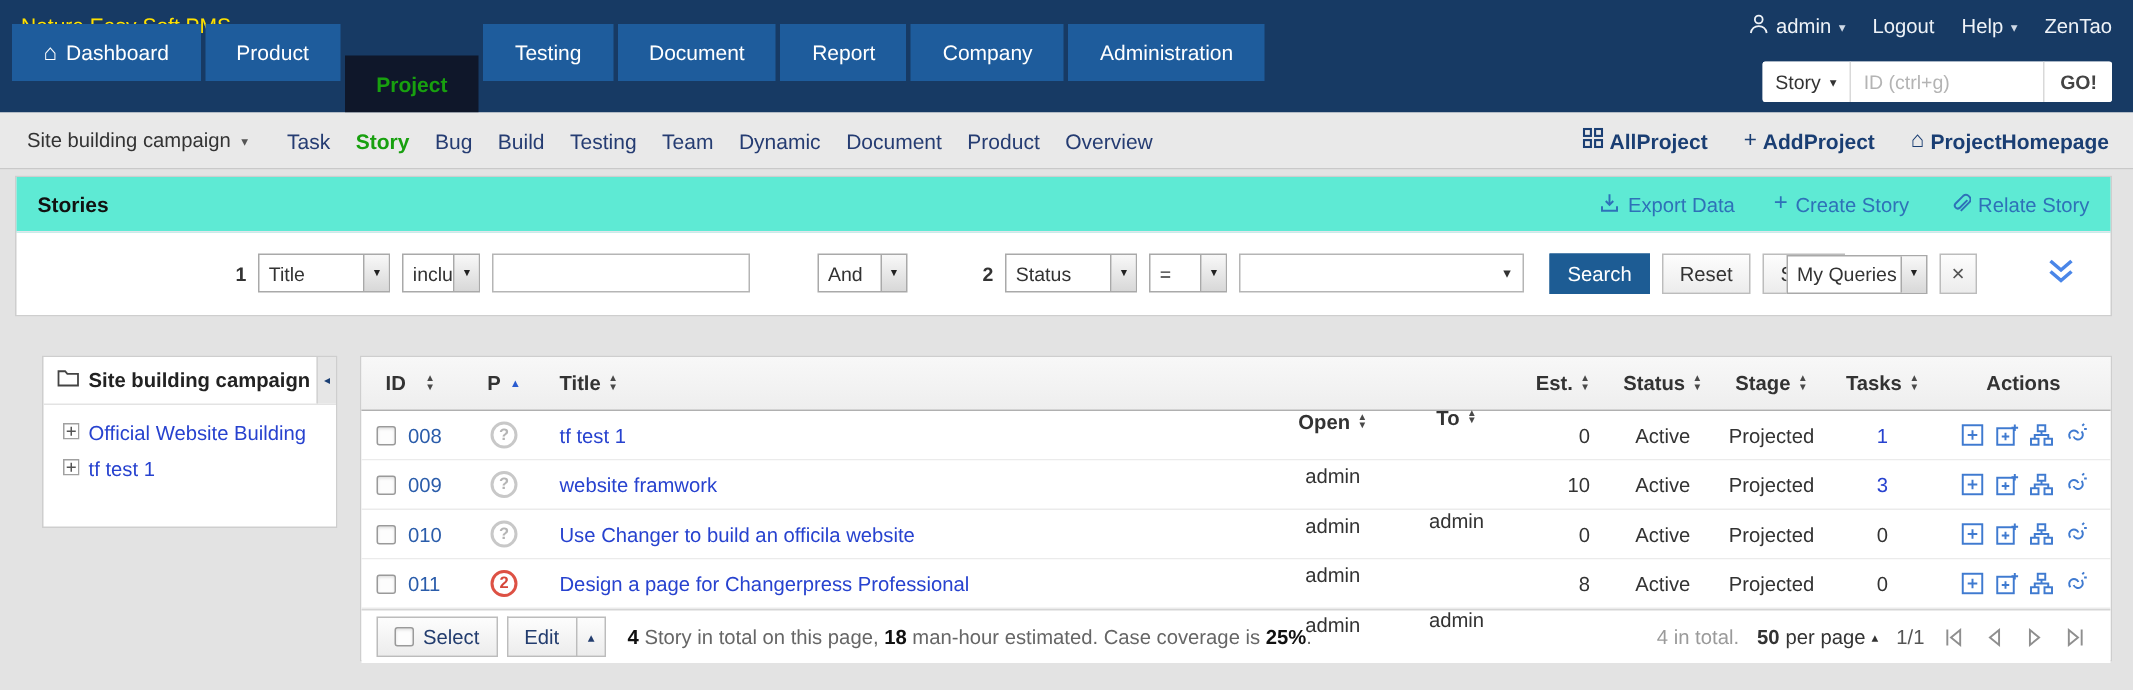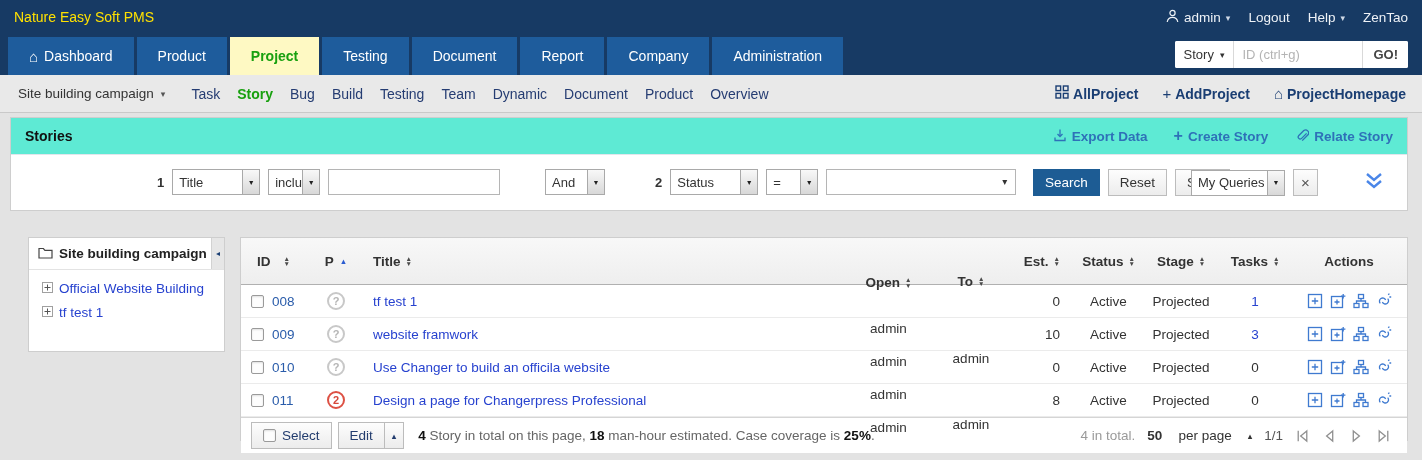--- a/index.html
+++ b/index.html
@@ -11,21 +11,21 @@
   
   .header { position:absolute; top:0; left:0; width:1422px; height:75px; background:#173a64; }
   .brand { position:absolute; top:9px; left:14px; font-size:14px; color:#ffe100;text-align:center; }
   .topmenu { position:absolute; top:9px; right:14px; display:flex; align-items:center; gap:18px;
     font-size:13.5px; color:#eef2f7; }
   .topmenu .item { display:flex; align-items:center; gap:5px; color:#eef2f7; }
   .topmenu .caret { font-size:9px; color:#cfd9e6; }
   .tabs { position:absolute; left:8px; bottom:0; display:flex; gap:3px; }
   .tab { height:38px; display:flex; align-items:center; padding:0 21px; background:#1e5c9c;
     color:#fff; font-size:14px; gap:6px; }
-  .tab.active { background:#fef9c3; color:#18a00f; font-weight:bold; }
+  .tab.active { background:#0f172a; color:#18a00f; font-weight:bold;margin-top:21px; }
   .tab .home-glyph { font-size:15px; line-height:1; }
   .gsearch { position:absolute; top:41px; right:14px; height:27px; display:flex; align-items:stretch;
     background:#fff; border-radius:2px; overflow:hidden; font-size:13px; }
   .gsearch .scope { display:flex; align-items:center; gap:6px; padding:0 9px; color:#333;
     border-right:1px solid #d9d9d9; background:#fff; }
   .gsearch .scope .caret{ font-size:9px; color:#333; }
   .gsearch input { border:none; outline:none; width:128px; padding:0 8px; font-size:13px; color:#333;
     font-family:"Liberation Sans",sans-serif; }
   .gsearch input::placeholder { color:#b4b4b4; }
   .gsearch .go { display:flex; align-items:center; padding:0 10px; font-weight:bold; color:#444;
@@ -45,21 +45,21 @@
 
   
   .content { position:absolute; top:113px; left:0; width:1422px; height:347px; background:#e3e3e3; }
 
   .panel { position:absolute; background:#fff; border:1px solid #cecece; }
   .stories-panel { left:10px; top:4px; width:1398px; height:94px; }
   .stories-head { height:37px; background:#5eead4; border-bottom:1px solid #e2e6ec;
     display:flex; align-items:center; padding:0 14px; }
   .stories-title { font-size:14px; font-weight:bold; color:#111; }
   .stories-actions { margin-left:auto; display:flex; align-items:center; gap:26px; font-size:13.5px; }
-  .stories-actions a { color:#2e71b8; display:flex; align-items:center; gap:5px;font-weight:bold; }
+  .stories-actions a { color:#2e71b8; display:flex; align-items:center; gap:5px; }
   .stories-actions .plus-glyph { font-size:16px; line-height:1; }
 
   .filter-area { position:relative; height:55px; }
   .fgroup { position:absolute; top:14px; display:flex; align-items:center; gap:8px; }
   .fnum { font-size:13px; font-weight:bold; color:#333; }
   .sel { display:inline-flex; align-items:stretch; height:26px; border:1px solid #a9a9a9; background:#fff; }
   .sel .sel-text { display:flex; align-items:center; padding:0 6px; font-size:13px; color:#333;
     overflow:hidden; white-space:nowrap; flex:1; }
   .sel .sel-btn { width:17px; display:flex; align-items:center; justify-content:center;
     background:linear-gradient(#f8f8f8,#d8d8d8); border-left:1px solid #a9a9a9; }
@@ -82,21 +82,21 @@
   .side-title { font-size:13.5px; font-weight:bold; color:#222; white-space:nowrap; }
   .side-collapse { position:absolute; right:0; top:0; width:13px; height:31px; background:#e6e6e6;
     border-left:1px solid #d2d2d2; display:flex; align-items:center; justify-content:center; }
   .side-collapse span { font-size:8px; color:#1a3e73; }
   .tree { padding:11px 0 0 13px; display:flex; flex-direction:column; gap:9px; }
   .tree-item { display:flex; align-items:center; gap:6px; font-size:13.5px; }
   .tree-item a { color:#2742cf; }
 
   
   .datatable { left:240px; top:124px; width:1168px; height:204px; }
-  .thead { display:flex; height:47px; background:linear-gradient(#f8f8f8,#eeeeee);
+  .thead { display:flex; height:36px; background:linear-gradient(#f8f8f8,#eeeeee);
     border-bottom:1px solid #b0b0b0; }
   .th { display:flex; align-items:center; justify-content:center; font-size:13.5px; font-weight:bold; color:#333; }
   .tr { display:flex; height:33px; border-bottom:1px solid #ebebeb; background:#fff; }
   .td { display:flex; align-items:center; justify-content:center; font-size:13.5px; color:#333; }
   .c-id { flex:0 0 70px; justify-content:flex-start; padding-left:10px; gap:8px; }
   .c-p { flex:0 0 50px; }
   .c-title { flex:0 0 485px; justify-content:flex-start; padding-left:12px; }
   .c-open { flex:0 0 85px;margin-top:43px; }
   .c-to { flex:0 0 80px;margin-top:40px; }
   .c-est { flex:0 0 65px; justify-content:flex-end; padding-right:16px; }
@@ -123,21 +123,21 @@
   
   .tfoot { display:flex; align-items:center; height:36px; background:#fff; border-top:1px solid #d5d5d5;
     padding:0 10px; gap:6px; }
   .btn-select { gap:6px; color:#223c6e; }
   .btn-edit { color:#223c6e; border-right:none; }
   .btn-edit-caret { padding:0 7px; color:#223c6e; font-size:9px; }
   .summary { margin-left:8px; font-size:13.5px; color:#666; }
   .summary .b { font-weight:bold; color:#111; }
   .pager { margin-left:auto; display:flex; align-items:center; gap:12px; font-size:13.5px; padding-right:6px; }
   .pager .dim { color:#9a9a9a; }
-  .pager .pp { color:#333; display:flex; align-items:center; gap:16px; }
+  .pager .pp { color:#333; display:flex; align-items:center; gap:4px; }
   .pager .pp .n { font-weight:bold; }
   .pager .pp .caret { font-size:9px; color:#333; }
   .pager .pageno { color:#555; }
   .pgbtn { display:inline-flex; }
 </style>
 </head>
 <body>
 
 <div class="page">
 

